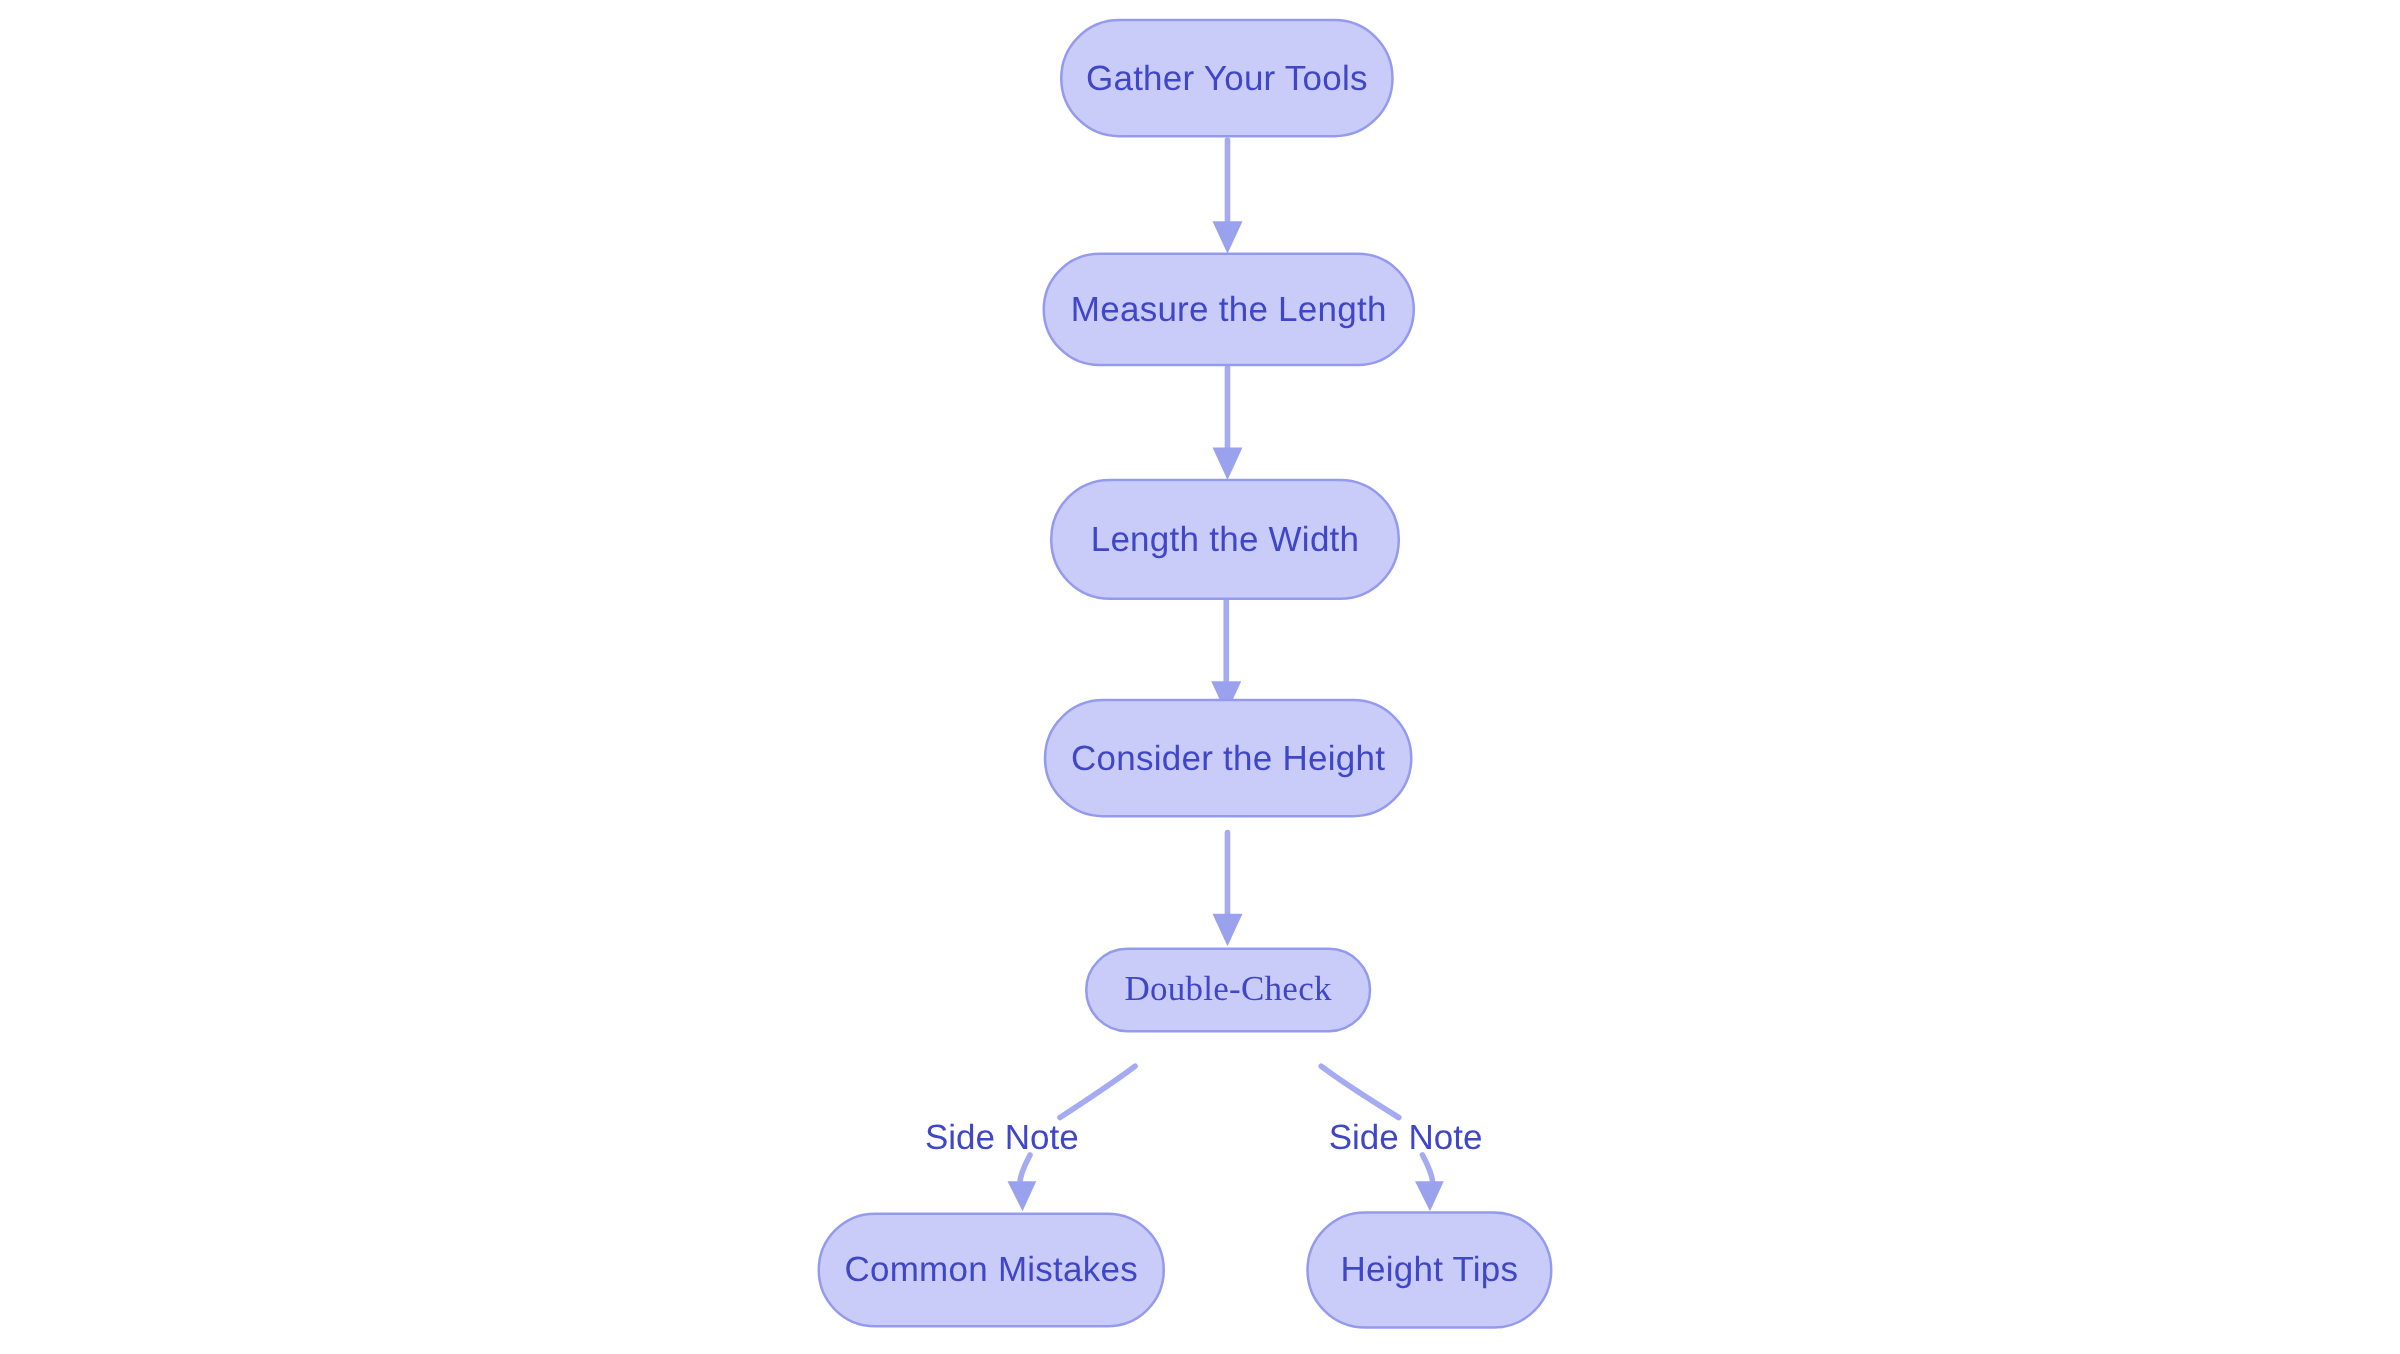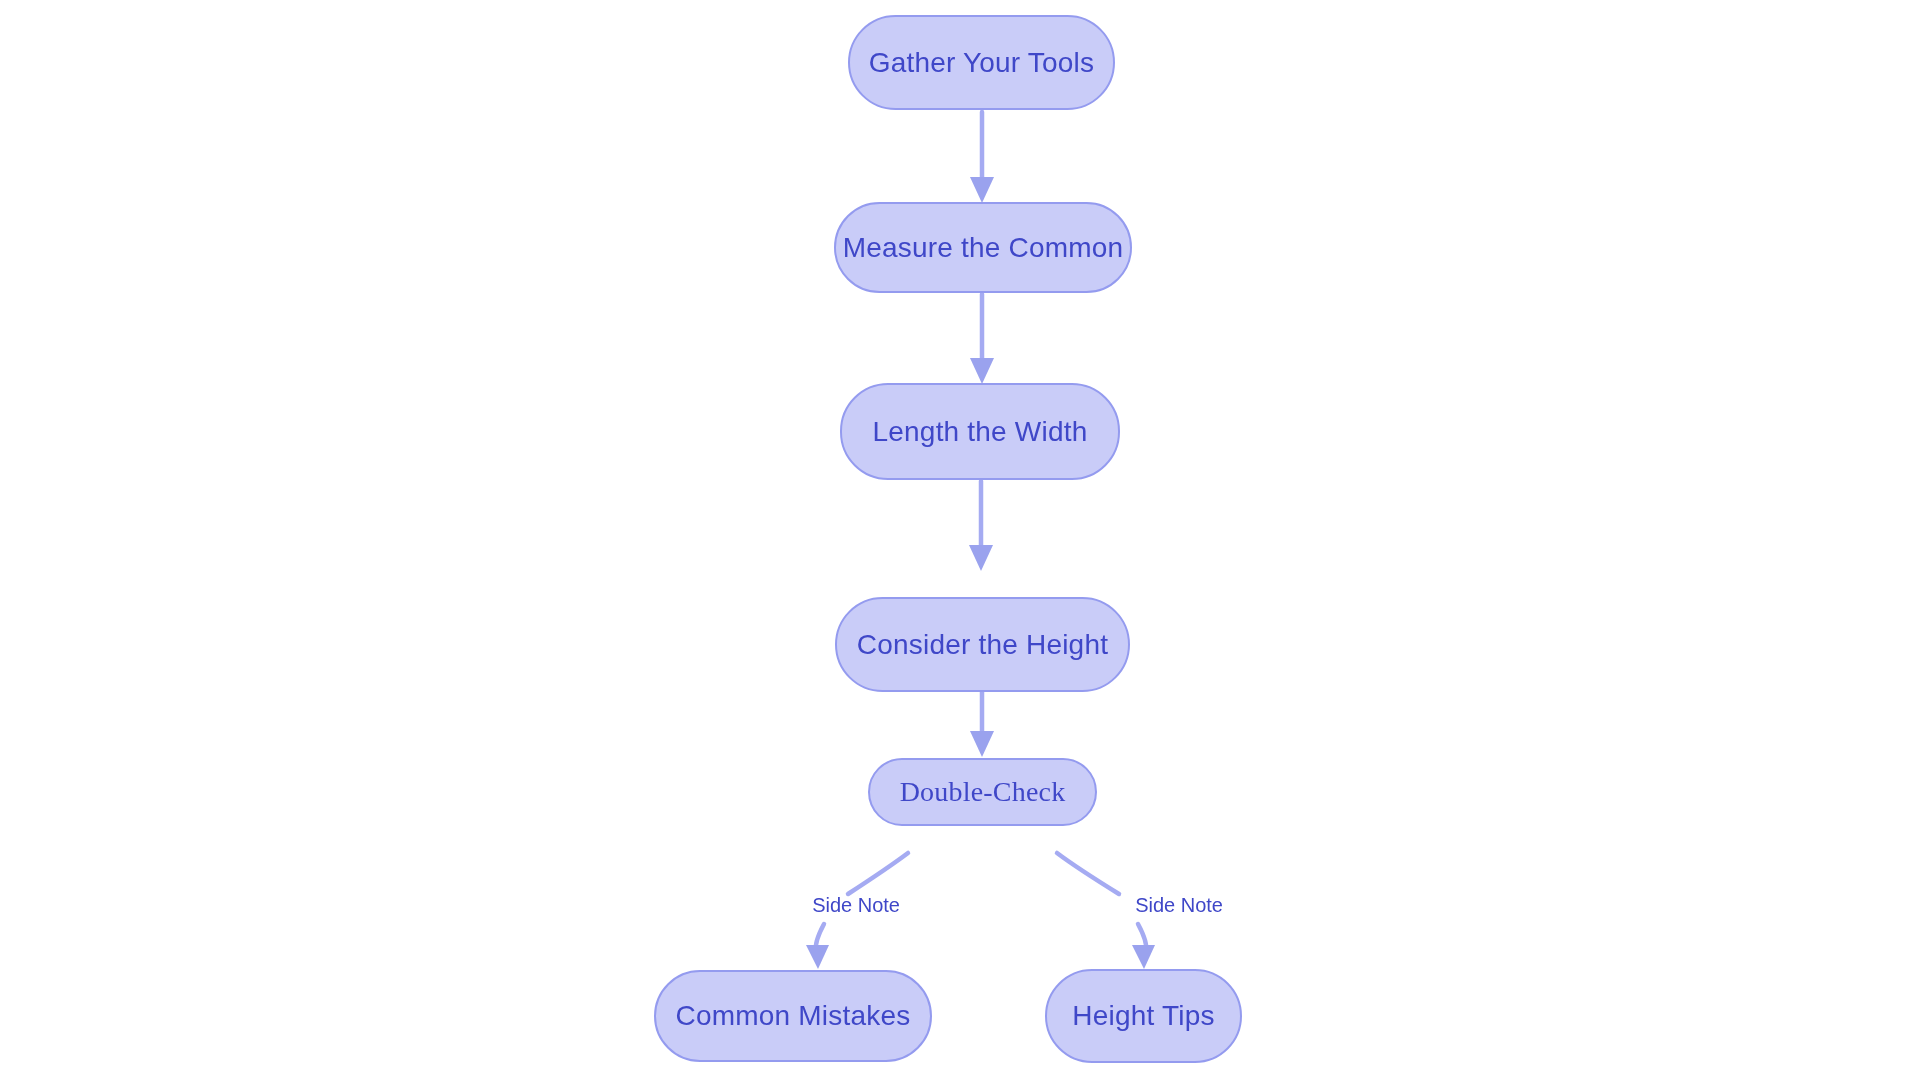--- a/index.html
+++ b/index.html
@@ -45,23 +45,23 @@
     letter-spacing: 0.2px;
     display: flex;
     align-items: center;
     justify-content: center;
     text-align: center;
     white-space: nowrap;
   }
   .edge-label {
     position: absolute;
     color: var(--label-text, #3f47c8);
-    font-size: 20px;
+    font-size: 28px;
     font-weight: 400;
-    text-align: right;
+    text-align: left;
     white-space: nowrap;
     width: 160px;
   }
 </style>
 </head>
 <body>
 
 <div class="canvas">
 
   <svg class="edges" viewBox="0 0 1920 1083" aria-hidden="true">
@@ -94,25 +94,25 @@
 
     <g>
       <path class="connector" d="M 1057 853 C 1077 868 1098 881 1119 894"></path>
       <path class="connector" d="M 1138 924 C 1145 937 1147 946 1146 951"></path>
       <polygon class="arrowhead" points="1132,945 1155,945 1144,969"></polygon>
     </g>
   </svg>
 
   <div class="node" style="left:848px; top:15px; width:267px; height:95px;">Gather Your Tools</div>
 
-  <div class="node" style="left:834px; top:202px; width:298px; height:91px;">Measure the Common</div>
+  <div class="node" style="left:834px; top:202px; width:298px; height:91px;">Measure the Length</div>
 
   <div class="node" style="left:840px; top:383px; width:280px; height:97px;">Length the Width</div>
 
-  <div class="node" style="left:835px; top:597px; width:295px; height:95px;">Consider the Height</div>
+  <div class="node" style="left:835px; top:559px; width:295px; height:95px;">Consider the Height</div>
 
   <div class="node" style="left:868px; top:758px; width:229px; height:68px;font-family:Liberation Serif, serif;">Double-Check</div>
 
   <div class="node" style="left:654px; top:970px; width:278px; height:92px;">Common Mistakes</div>
 
   <div class="node" style="left:1045px; top:969px; width:197px; height:94px;">Height Tips</div>
 
   <div class="edge-label" style="left:740px; top:894px;">Side Note</div>
 
   <div class="edge-label" style="left:1063px; top:894px;">Side Note</div>

